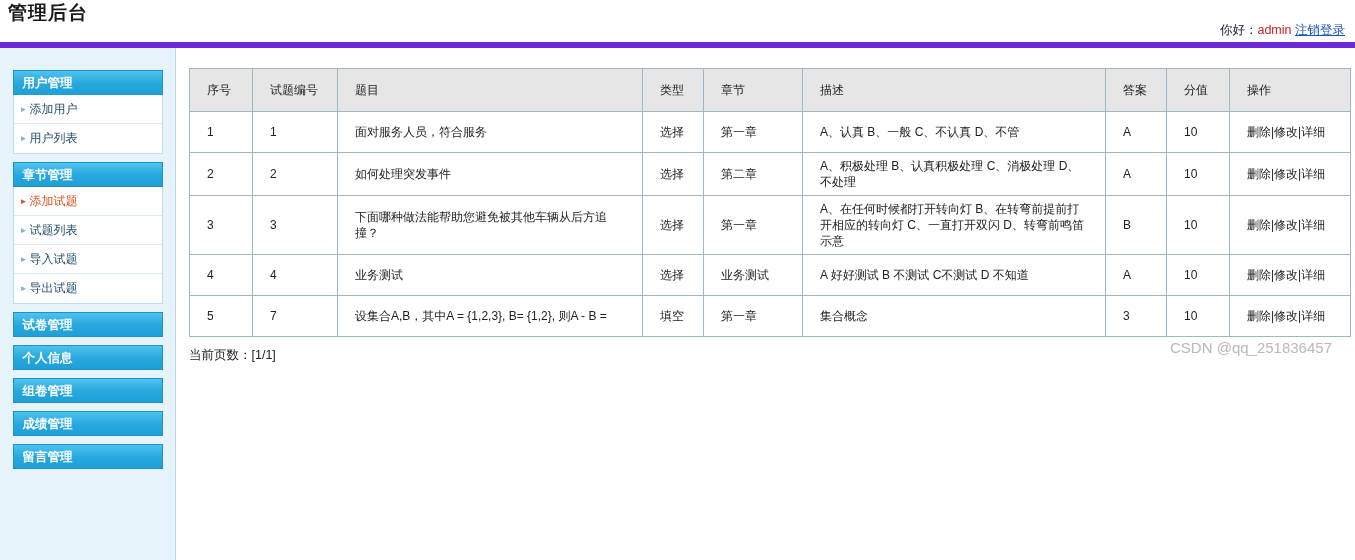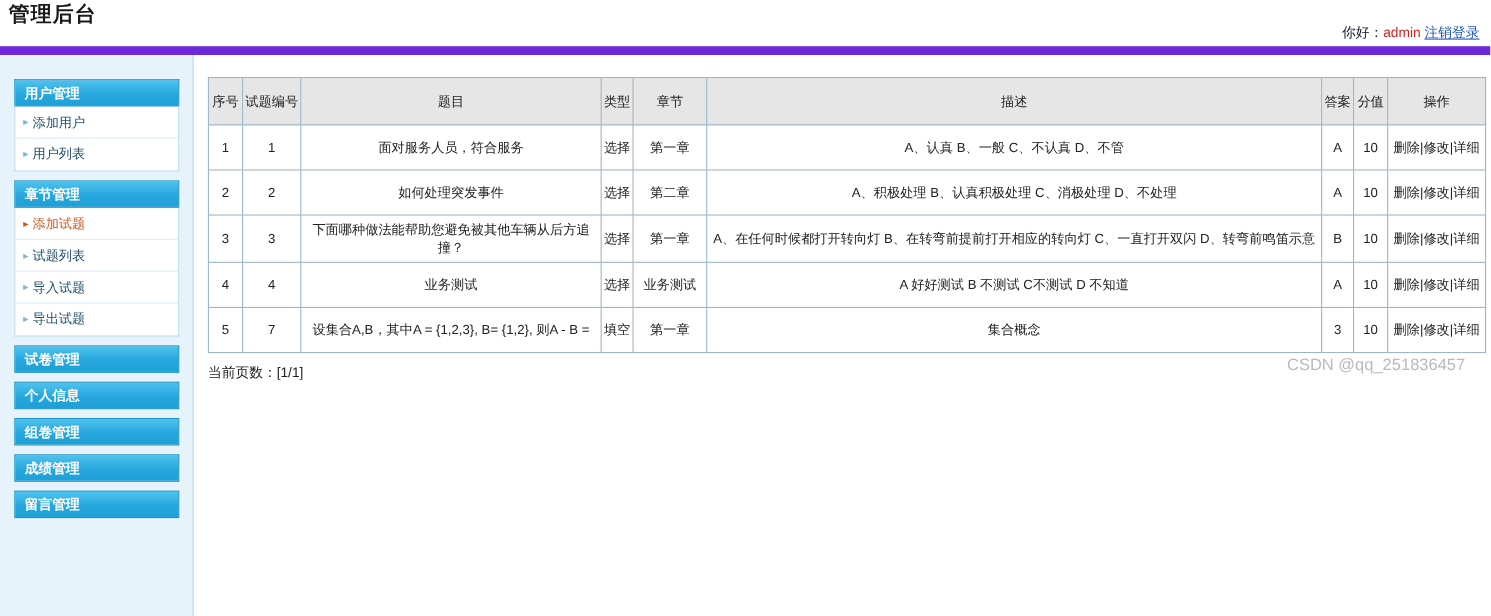--- a/index.html
+++ b/index.html
@@ -14,21 +14,21 @@
     font-size: 12px;
     color: #333;
     overflow: hidden;
     position: relative;
   }
   
   .header {
     position: relative;
     height: 42px;
     background: #ffffff;
-    border-bottom: 8px solid #6d28d9;
+    border-bottom: 6px solid #6d28d9;
   }
   .header .title {
     position: absolute;
     left: 8px;
     top: 0px;
     font-size: 19px;
     font-weight: bold;
     color: #1a1a1a;
     letter-spacing: 1px;
   }
@@ -120,23 +120,23 @@
   table.grid {
     border-collapse: collapse;
     width: 1162px;
     background: #ffffff;
     table-layout: fixed;
   }
   table.grid th, table.grid td {
     border: 1px solid #9fb6c4;
     font-size: 12px;
     color: #222;
-    text-align: center;
+    text-align: left;
     vertical-align: middle;
-    padding: 5px 1px;
+    padding: 5px 17px;
     line-height: 16px;
     word-wrap: break-word;
     word-break: break-all;
   }
   table.grid thead th {
     background: #e6e6e6;
     font-weight: normal;
     height: 32px;
   }
   table.grid tbody td { height: 30px; }

